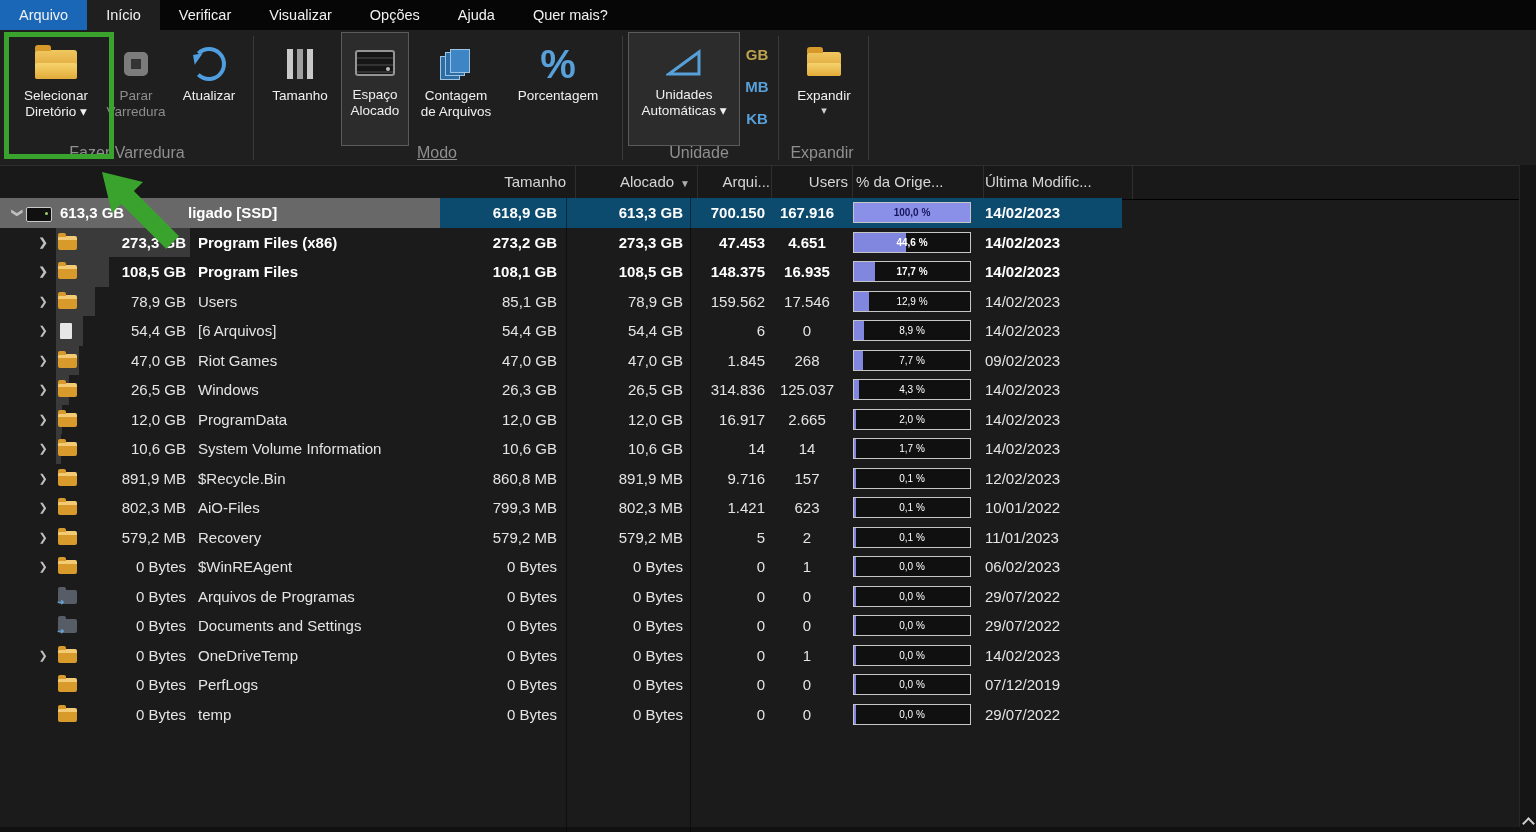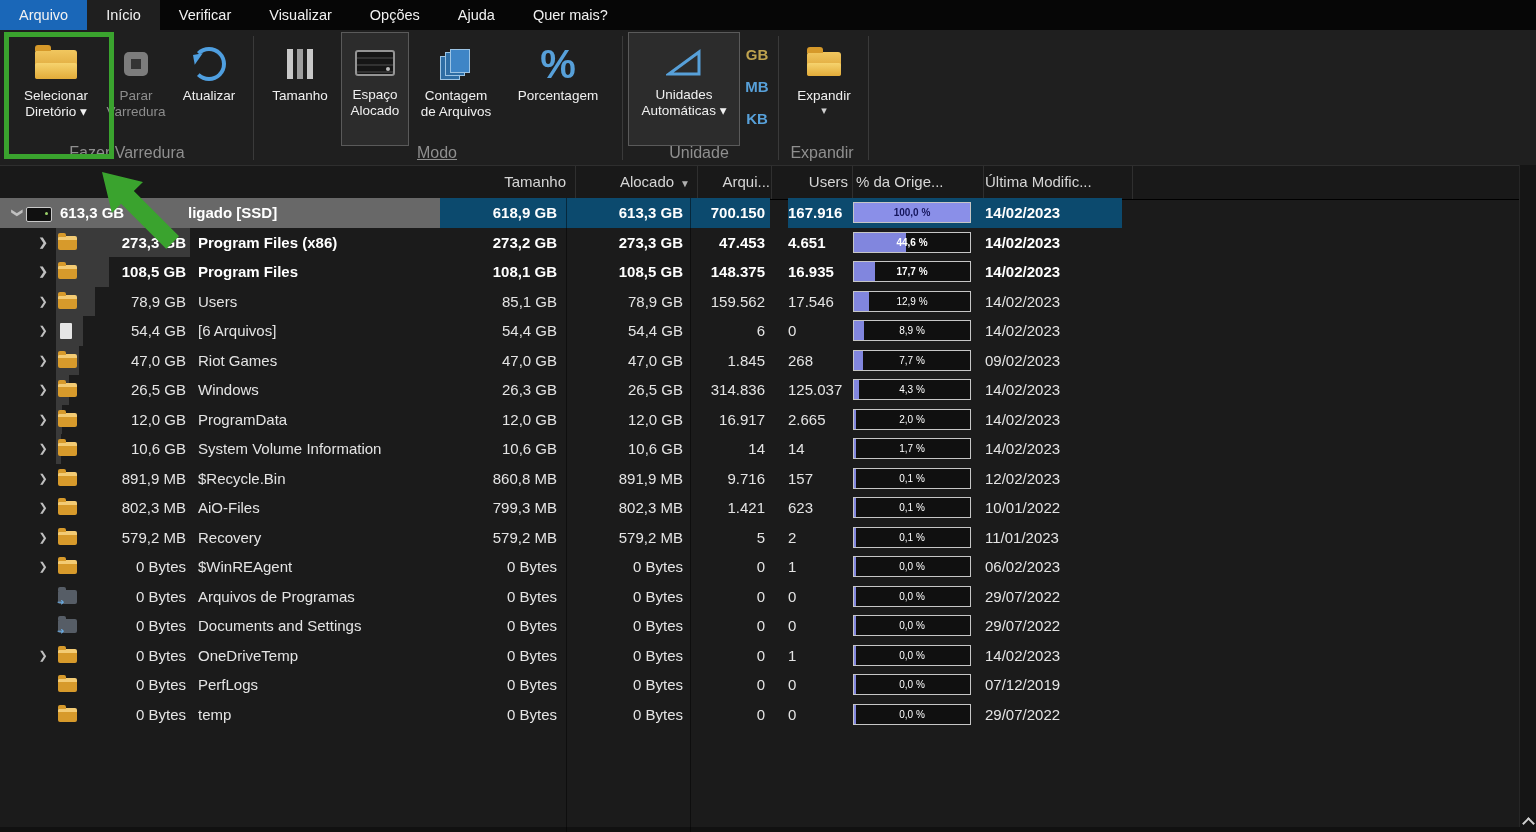--- a/index.html
+++ b/index.html
@@ -73,21 +73,21 @@
   .sortglyph{font-size:10px;color:#b0b0b0;margin-left:6px;}
 
   .tbody{position:absolute;top:198px;left:0;right:16px;bottom:0;}
   .trow{position:relative;height:29.5px;font-size:15px;color:#e4e4e4;}
   .trow.bold{font-weight:bold;color:#fff;}
   .c{position:absolute;top:0;height:100%;line-height:29.5px;white-space:nowrap;box-sizing:border-box;}
   .c-name{left:0;width:440px;overflow:hidden;}
   .c-tam{left:440px;width:126px;text-align:right;padding-right:9px;}
   .c-aloc{left:566px;width:124px;text-align:right;padding-right:7px;}
   .c-arq{left:690px;width:80px;text-align:right;padding-right:5px;}
-  .c-pas{left:788px;width:78px;text-align:left;padding-right:4px;}
+  .c-pas{left:770px;width:78px;text-align:center;padding-right:4px;}
   .c-pct{left:848px;width:127px;}
   .c-date{left:975px;width:147px;padding-left:10px;}
 
   .trow.sel .c{background:#0c4a6e;}
   .trow.sel .c-name{background:#686868;}
 
   .sizebar{position:absolute;left:56px;top:0;height:100%;background:#3a3a3a;width:0;}
   .chev{position:absolute;left:36px;top:0;width:14px;text-align:center;color:#c0c0c0;
     font-size:11px;line-height:29.5px;transform-origin:center;}
   .chev.exp{transform:rotate(90deg);}

